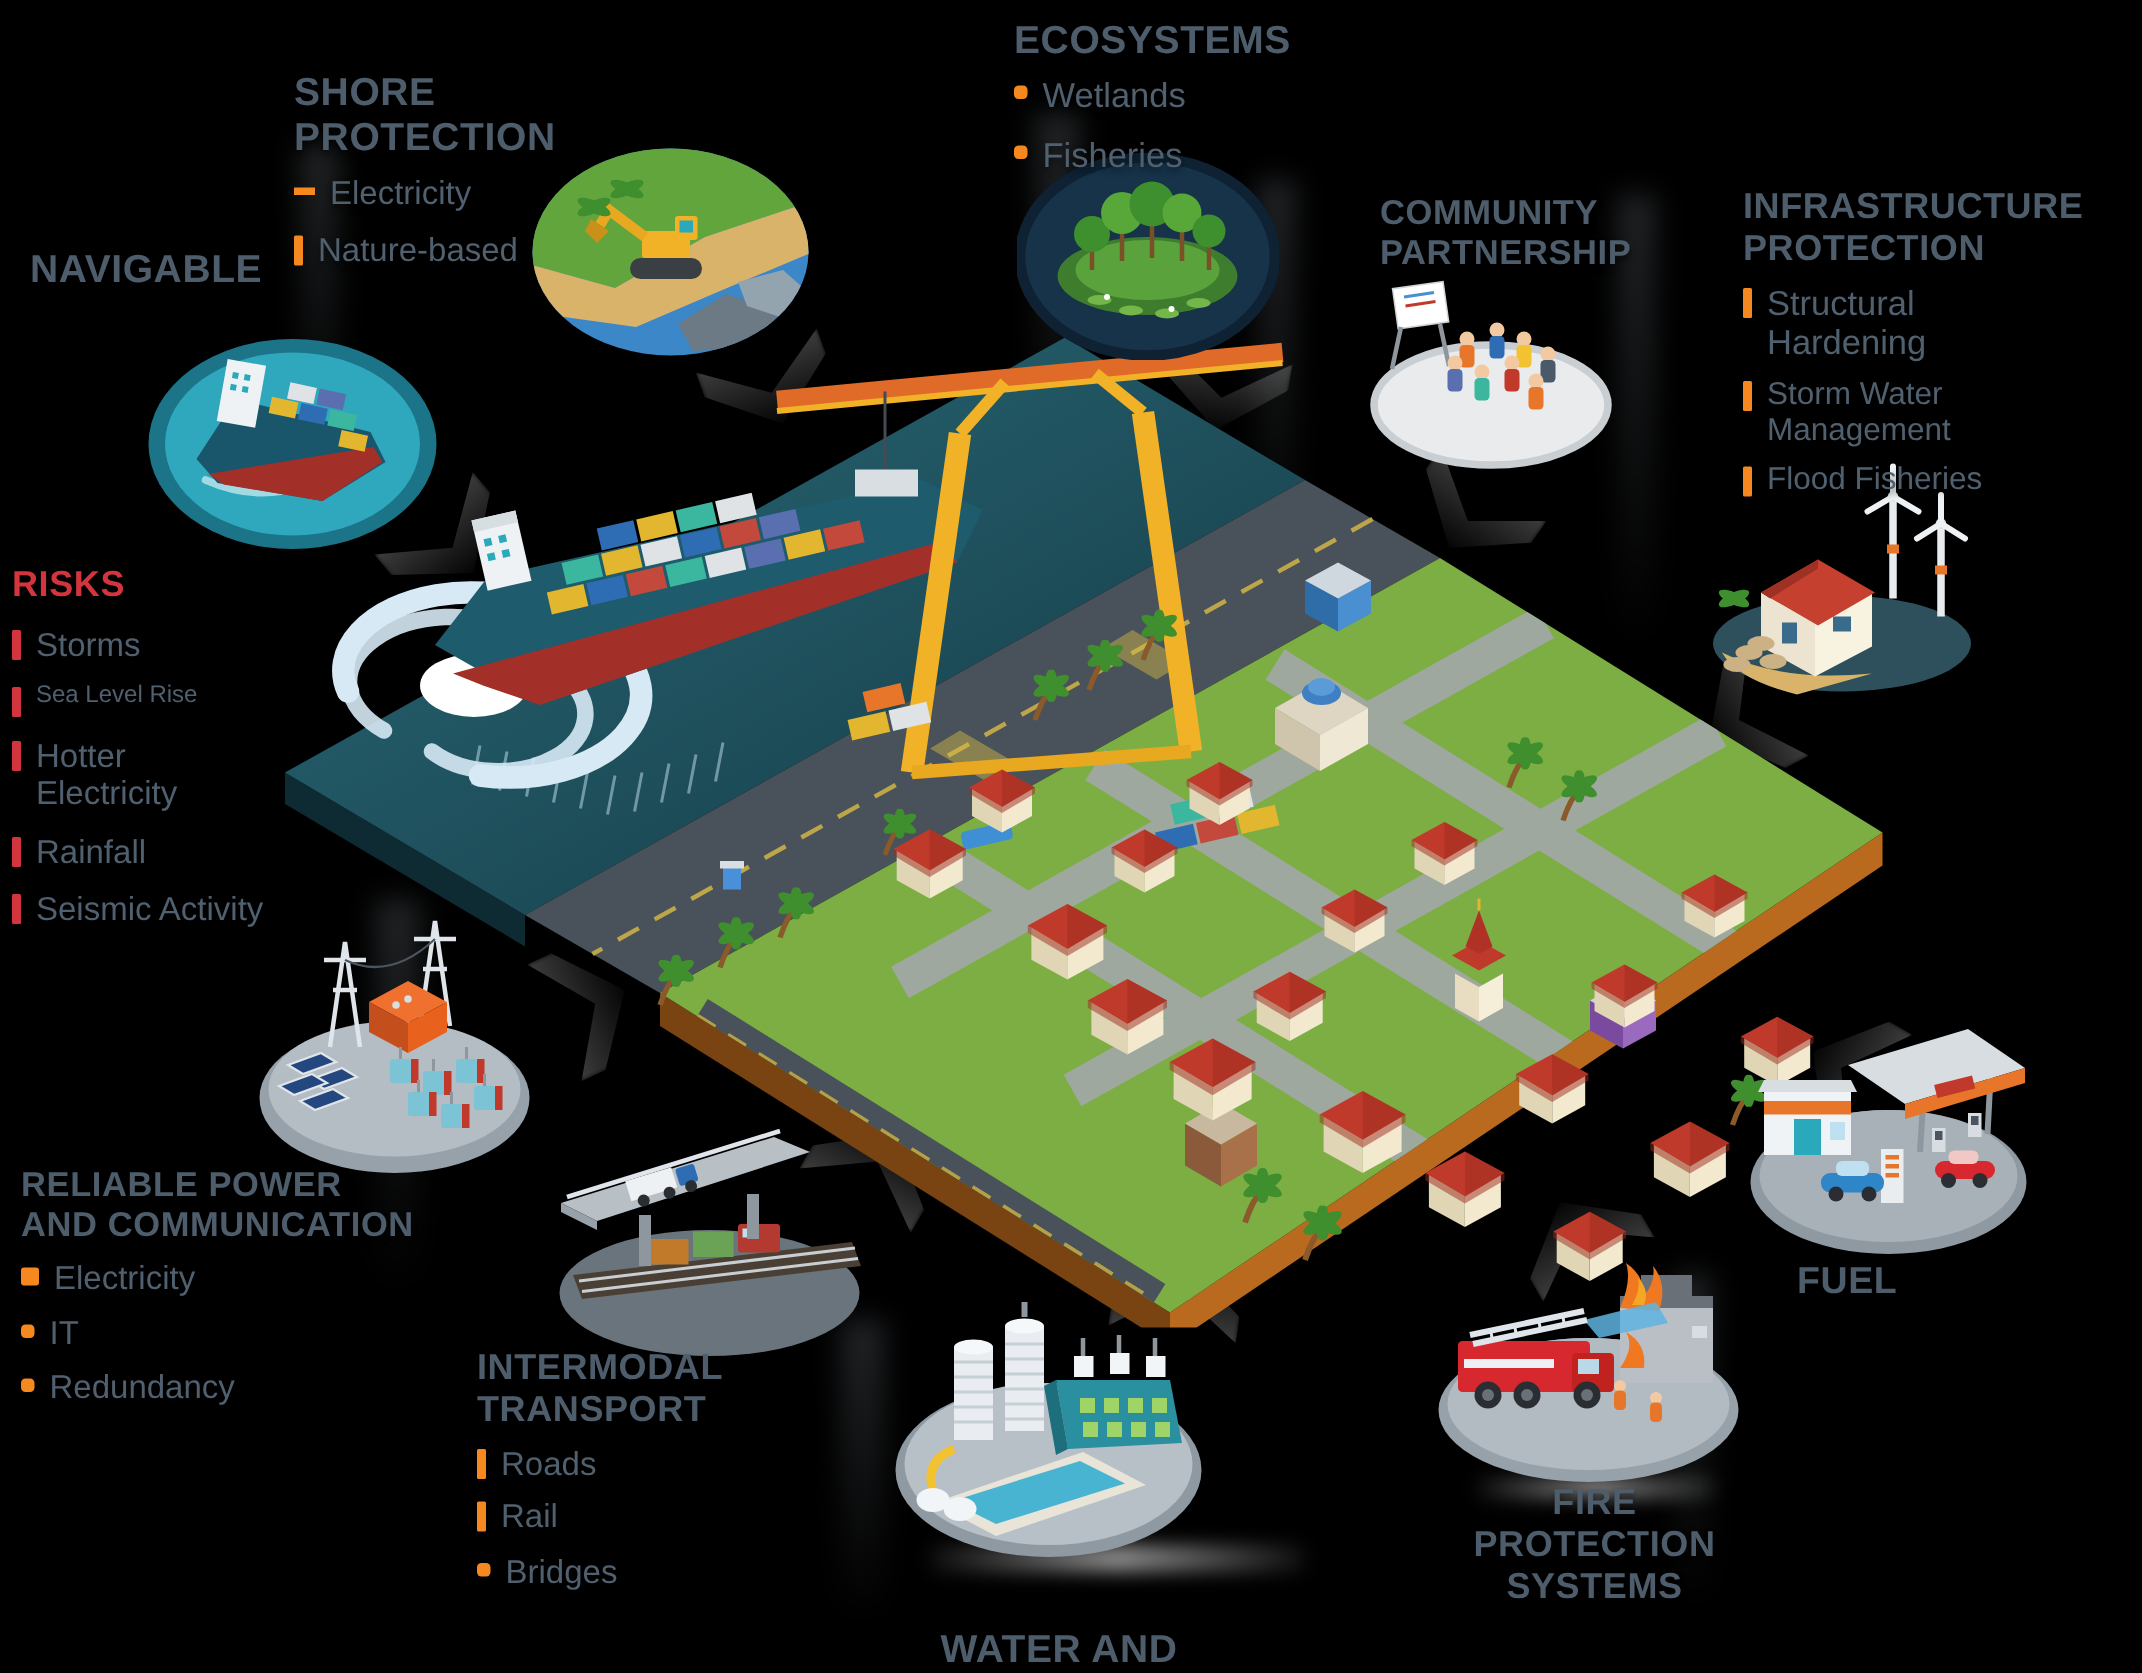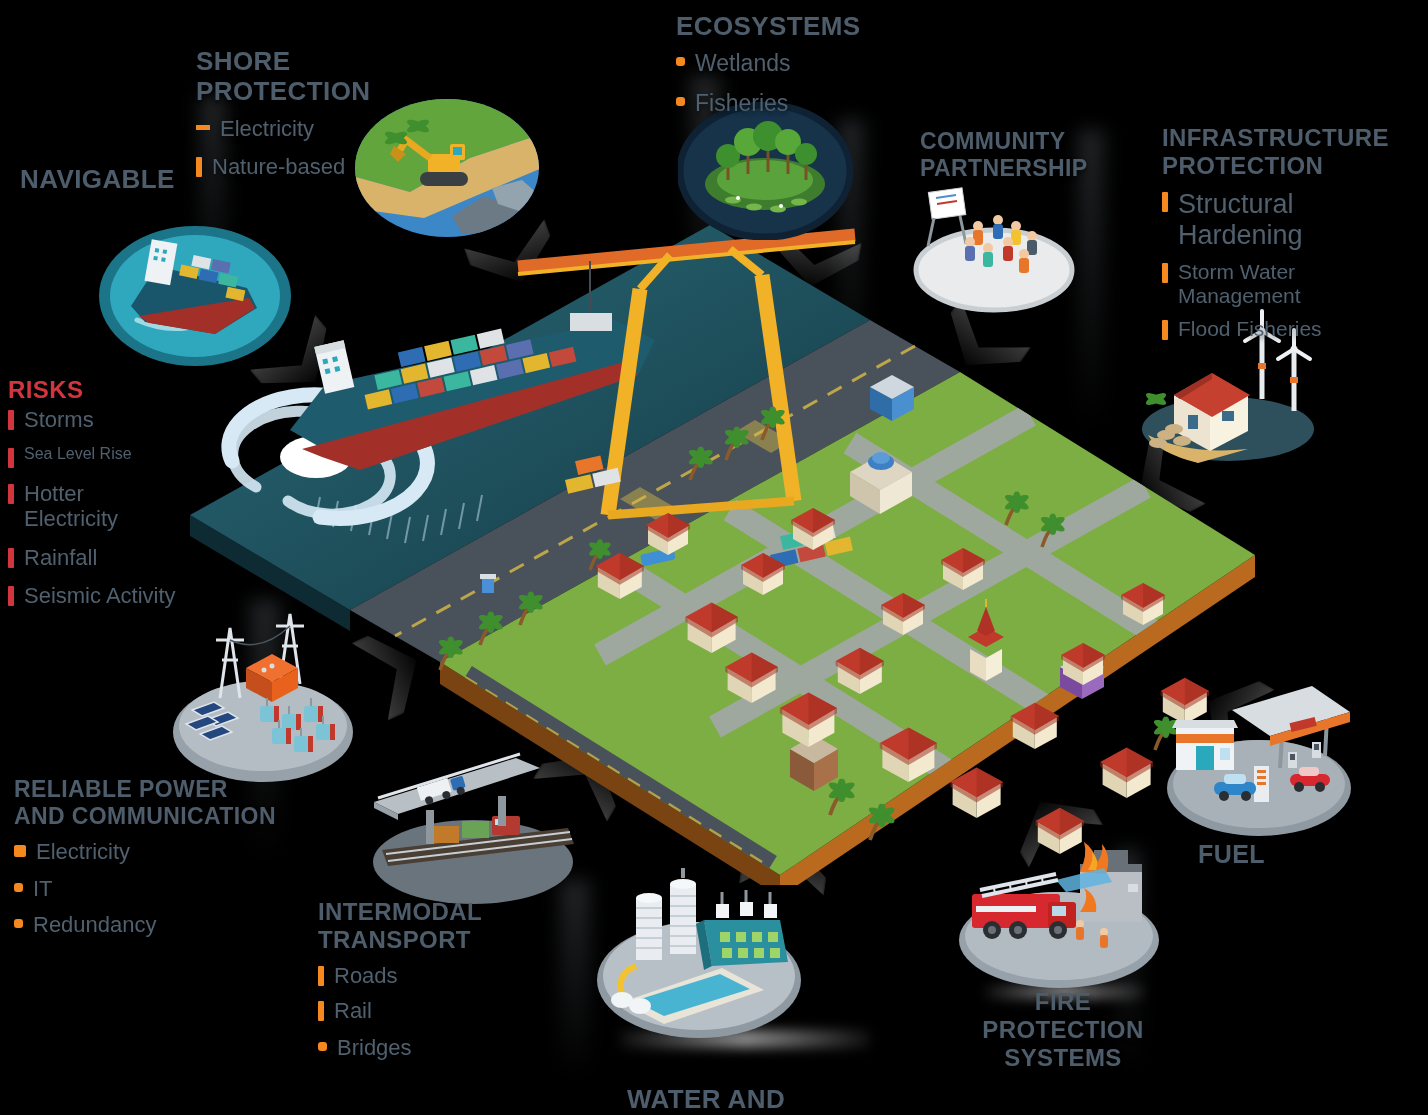--- a/index.html
+++ b/index.html
@@ -688,39 +688,39 @@
   <div class="label" style="left:920px;top:128px;width:200px">
     <div class="h" style="font-size:23px">COMMUNITY</div>
     <div class="h" style="font-size:23px">PARTNERSHIP</div>
   </div>
 
   <div class="label" style="left:1162px;top:124px;width:230px">
     <div class="h" style="font-size:24px">INFRASTRUCTURE</div>
     <div class="h" style="font-size:24px">PROTECTION</div>
     <div class="row" style="margin-top:9px;width:220px">
       <span class="b-bar"></span>
-      <span class="it" style="font-size:27px">Structural Hardening</span>
+      <span class="it" style="font-size:23px">Structural Hardening</span>
     </div>
     <div class="row" style="margin-top:9px;width:220px">
       <span class="b-bar"></span>
       <span class="it" style="font-size:21px;max-width:150px">Storm Water Management</span>
     </div>
     <div class="row" style="margin-top:9px;width:220px">
       <span class="b-bar"></span>
       <span class="it" style="font-size:21px">Flood Fisheries</span>
     </div>
   </div>
 
   <div class="label" style="left:20px;top:164px;width:220px">
     <div class="h" style="font-size:26px">NAVIGABLE</div>
   </div>
 
   <div class="label" style="left:8px;top:376px;width:178px">
     <div class="h risks-h" style="font-size:24px">RISKS</div>
-    <div class="row" style="margin-top:3px">
+    <div class="row" style="margin-top:13px">
       <span class="b-bar red"></span>
       <span class="it" style="font-size:22px">Storms</span>
     </div>
     <div class="row" style="margin-top:13px">
       <span class="b-bar red"></span>
       <span class="it" style="font-size:16px">Sea Level Rise</span>
     </div>
     <div class="row" style="margin-top:13px">
       <span class="b-bar red"></span>
       <span class="it" style="font-size:22px;max-width:140px">Hotter Electricity</span>

